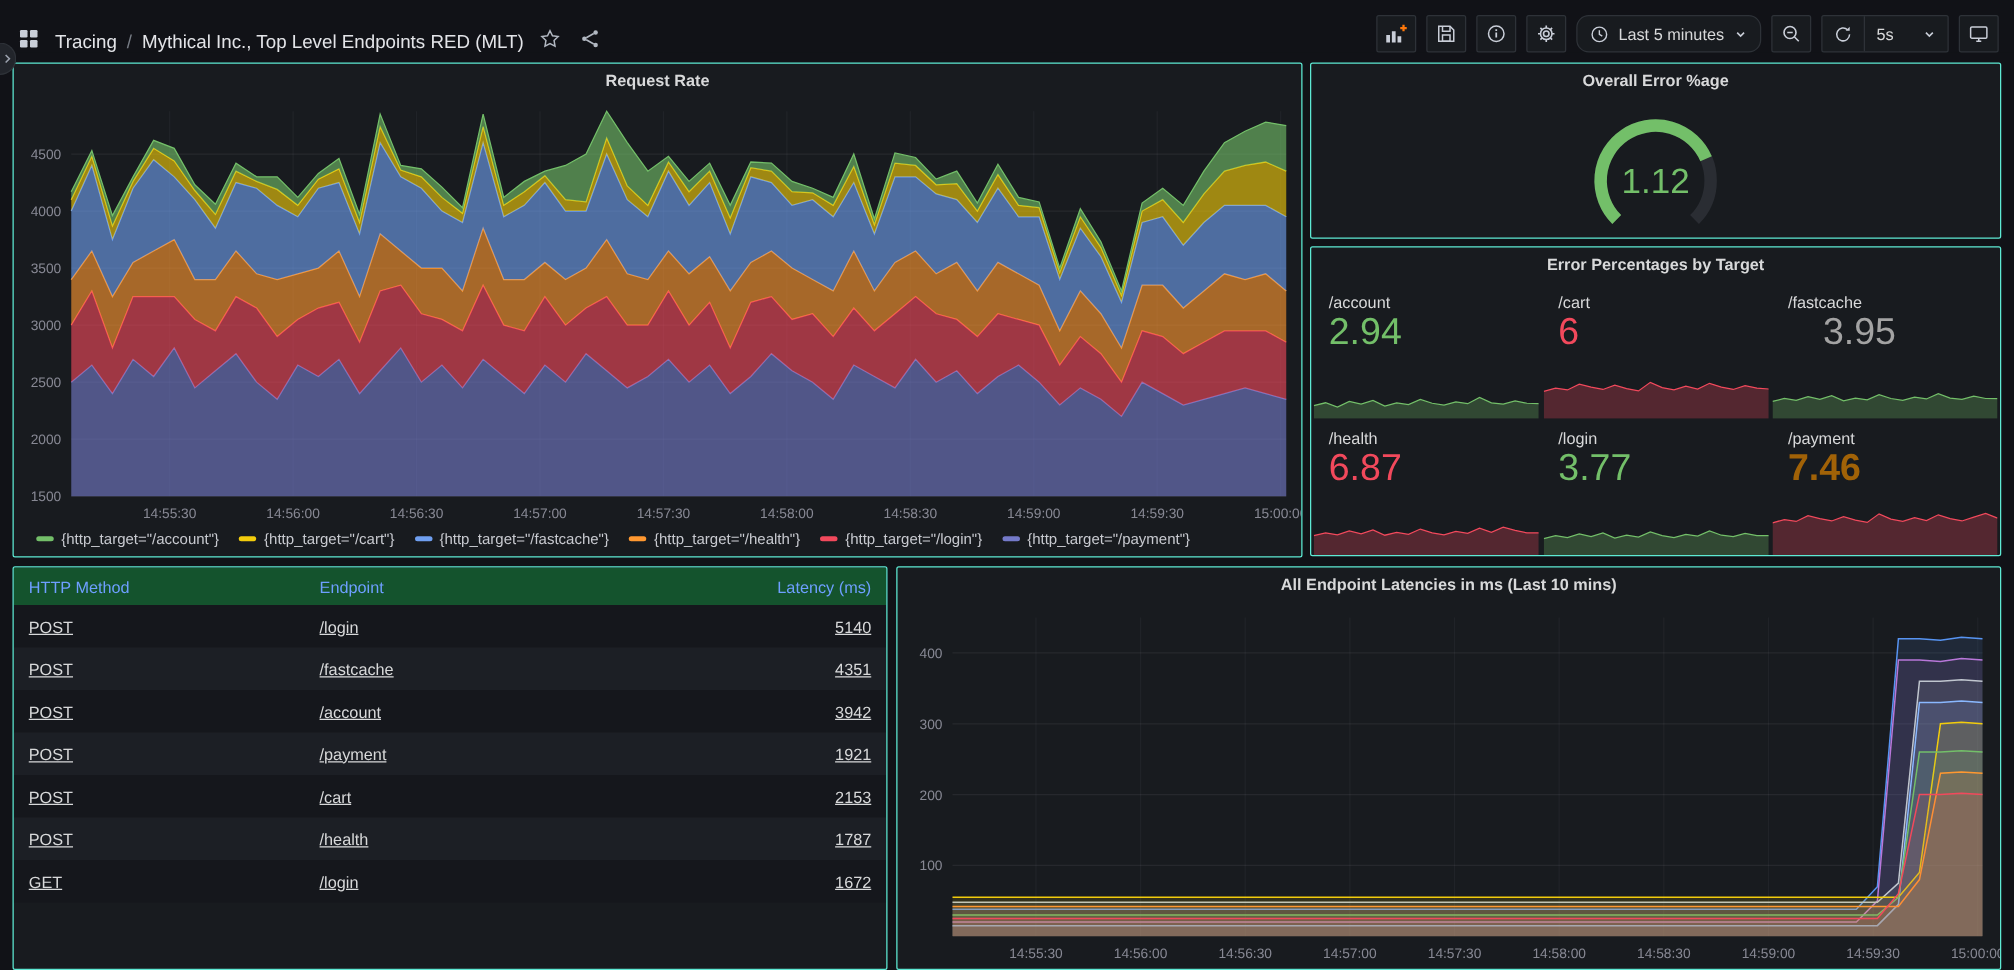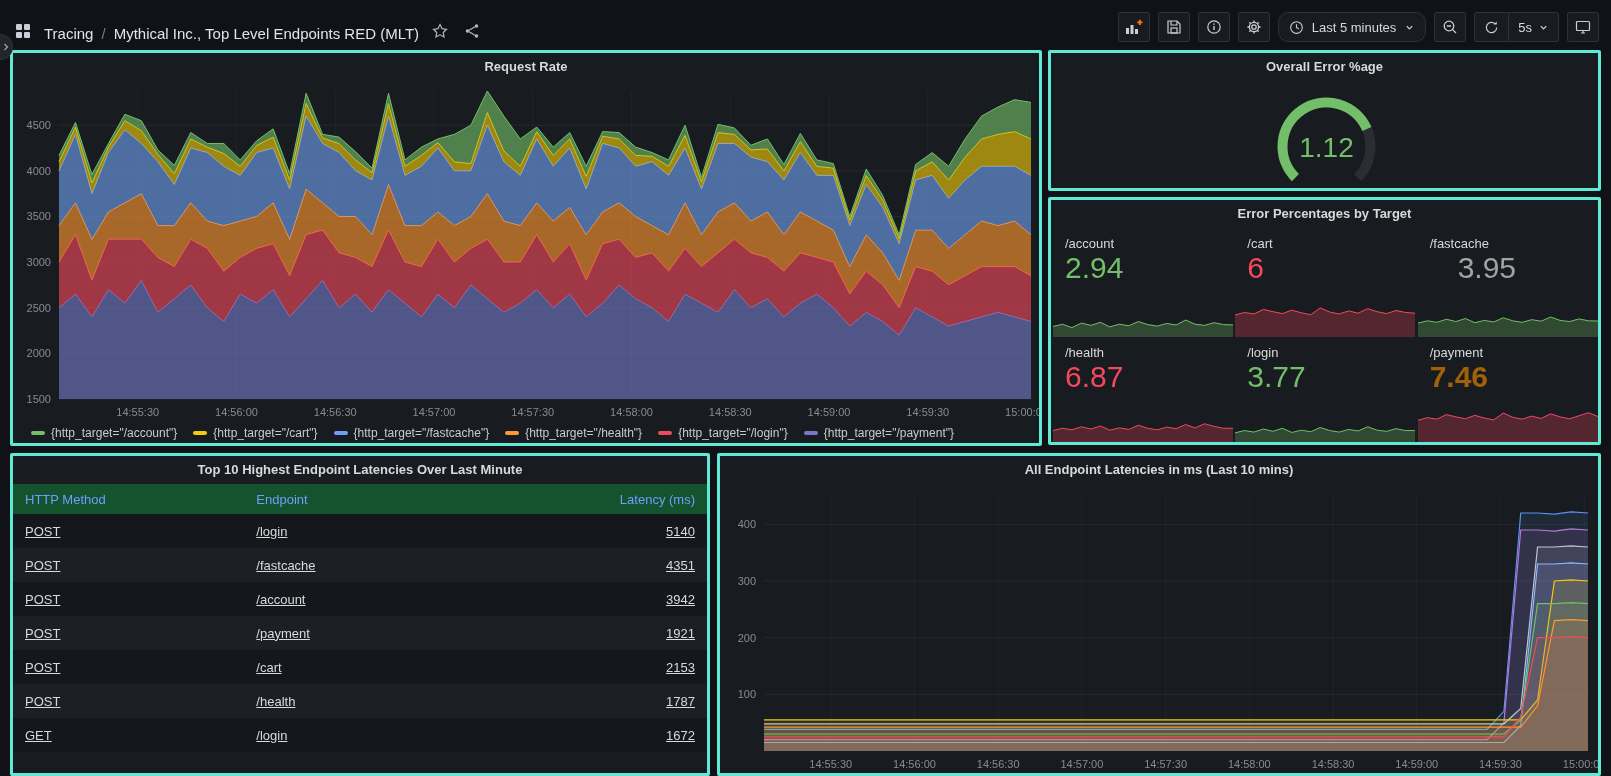--- a/index.html
+++ b/index.html
@@ -9,27 +9,27 @@
   
   .topnav{height:42px;display:flex;align-items:flex-end;padding:0 12px;gap:10px;background:#111217}
   .navicon{display:flex;align-items:center;justify-content:center;width:22px;height:22px;cursor:pointer}
   .crumbs{display:flex;align-items:center;gap:8px}
   .crumb{font-size:15px;color:#e3e4e8;cursor:pointer;text-decoration:none}
   .crumb-sep{color:#787d86;font-size:15px}
   .right{margin-left:auto;display:flex;gap:8px;align-items:center}
   .iconbtn{width:32px;height:30px;border:1px solid #2e3238;border-radius:2px;background:#181b1f;display:flex;align-items:center;justify-content:center;cursor:pointer}
   .timebtn{height:30px;border:1px solid #2e3238;border-radius:10px;background:#181b1f;display:flex;align-items:center;gap:7px;padding:0 10px;font-size:13px;color:#d8d9da;cursor:pointer}
   .split{display:flex;border:1px solid #2e3238;border-radius:2px;background:#181b1f;height:30px;align-items:stretch}
-  .split>div{display:flex;align-items:center;padding:0 9px;gap:5px;font-size:13px;cursor:pointer}
+  .split>div{display:flex;align-items:center;padding:0 9px;gap:22px;font-size:13px;cursor:pointer}
   .split>div+div{border-left:1px solid #2e3238}
 
   .edge-handle{position:absolute;left:0;top:34px;width:13px;height:26px;background:#22252b;border:1px solid #2e3238;border-left:none;border-radius:0 13px 13px 0;display:flex;align-items:center;justify-content:center;cursor:pointer;z-index:5}
 
   
-  .panel{position:absolute;background:#181b1f;border:3px solid #5eead4;border-radius:2px;overflow:hidden}
+  .panel{position:absolute;background:#181b1f;border:1px solid #5eead4;border-radius:2px;overflow:hidden}
   .ptitle{height:28px;line-height:28px;text-align:center;font-size:13px;font-weight:600;color:#d8d9da;cursor:pointer;white-space:nowrap}
   .chart-area{position:relative}
   svg text.tick{fill:rgba(204,204,220,.62);font-size:11px}
   svg text.gauge-value{font-weight:500;font-size:28px}
 
   
   .legend{display:flex;gap:16px;padding:3px 18px;align-items:center;font-size:12px;color:#c8cad0}
   .legend .item{display:flex;align-items:center;cursor:pointer;white-space:nowrap}
   .legend .dash{width:14px;height:4px;border-radius:2px;display:inline-block;margin-right:6px}
 
@@ -311,21 +311,20 @@
           <div class="tval" style="color: #a16207; font-weight: bold;">7.46</div>
           <svg width="180" height="42">
             <path d="M0 42L0 16.3L9.473684210526315 13.64L18.94736842105263 15.160000000000004L28.421052631578945 10.599999999999998L37.89473684210526 12.879999999999999L47.368421052631575 14.779999999999998L56.84210526315789 11.36L66.3157894736842 14.020000000000003L75.78947368421052 15.920000000000002L85.26315789473684 9.079999999999998L94.73684210526315 13.260000000000002L104.21052631578948 15.160000000000004L113.68421052631578 12.120000000000001L123.15789473684211 14.400000000000002L132.6315789473684 9.840000000000003L142.10526315789474 12.879999999999999L151.57894736842104 14.779999999999998L161.05263157894737 11.739999999999998L170.52631578947367 8.700000000000003L180 12.5L180 42Z" fill="#f2495c" fill-opacity="0.28"></path>
             <polyline points="0,16.3 9.473684210526315,13.64 18.94736842105263,15.160000000000004 28.421052631578945,10.599999999999998 37.89473684210526,12.879999999999999 47.368421052631575,14.779999999999998 56.84210526315789,11.36 66.3157894736842,14.020000000000003 75.78947368421052,15.920000000000002 85.26315789473684,9.079999999999998 94.73684210526315,13.260000000000002 104.21052631578948,15.160000000000004 113.68421052631578,12.120000000000001 123.15789473684211,14.400000000000002 132.6315789473684,9.840000000000003 142.10526315789474,12.879999999999999 151.57894736842104,14.779999999999998 161.05263157894737,11.739999999999998 170.52631578947367,8.700000000000003 180,12.5 " fill="none" stroke="#f2495c" stroke-width="1"></polyline>
           </svg>
         </div>
       </div>
   </section>
 
   <section class="panel" style="left:10px;top:411px;width:700px;height:323px">
-    <h2 class="ptitle">Top 10 Highest Endpoint Latencies Over Last Minute</h2>
     <div class="tablewrap">
       <table>
         <thead>
             <tr id="latHead">
               <th>HTTP Method</th>
               <th>Endpoint</th>
               <th class="num">Latency (ms)</th>
             </tr>
           </thead>
         <tbody id="latBody">

